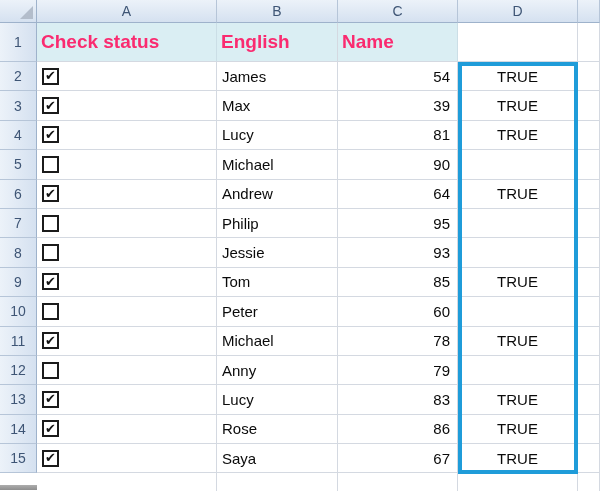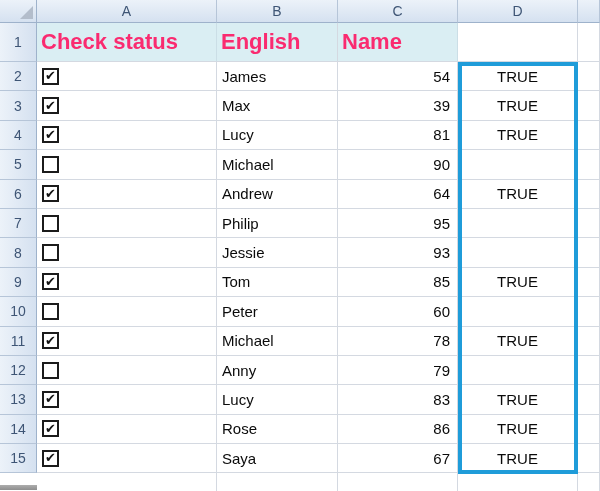--- a/index.html
+++ b/index.html
@@ -61,21 +61,21 @@
     color: #0a0a0a;
     overflow: hidden;
     white-space: nowrap;
   }
   
   .row1 { height: 39px; }
   .row1 .fill {
     background: var(--row1-fill, #DAEEF3);
     color: var(--header-text-pink, #FA2B70);
     font-weight: bold;
-    font-size: 22px;
+    font-size: 19px;
     padding-left: 4px;
     border-right: 1px solid #CBDEE6;
   }
   .row1 .c1c { border-right: 1px solid var(--grid-line, #D4D9E1); }
   
   .data-row { height: 29.4px; }
   .ca { padding-left: 5px; }
   .cb { padding-left: 5px; text-align: center; }
   .cc { justify-content: flex-end; padding-right: 7px; }
   .cd { justify-content: center; }

